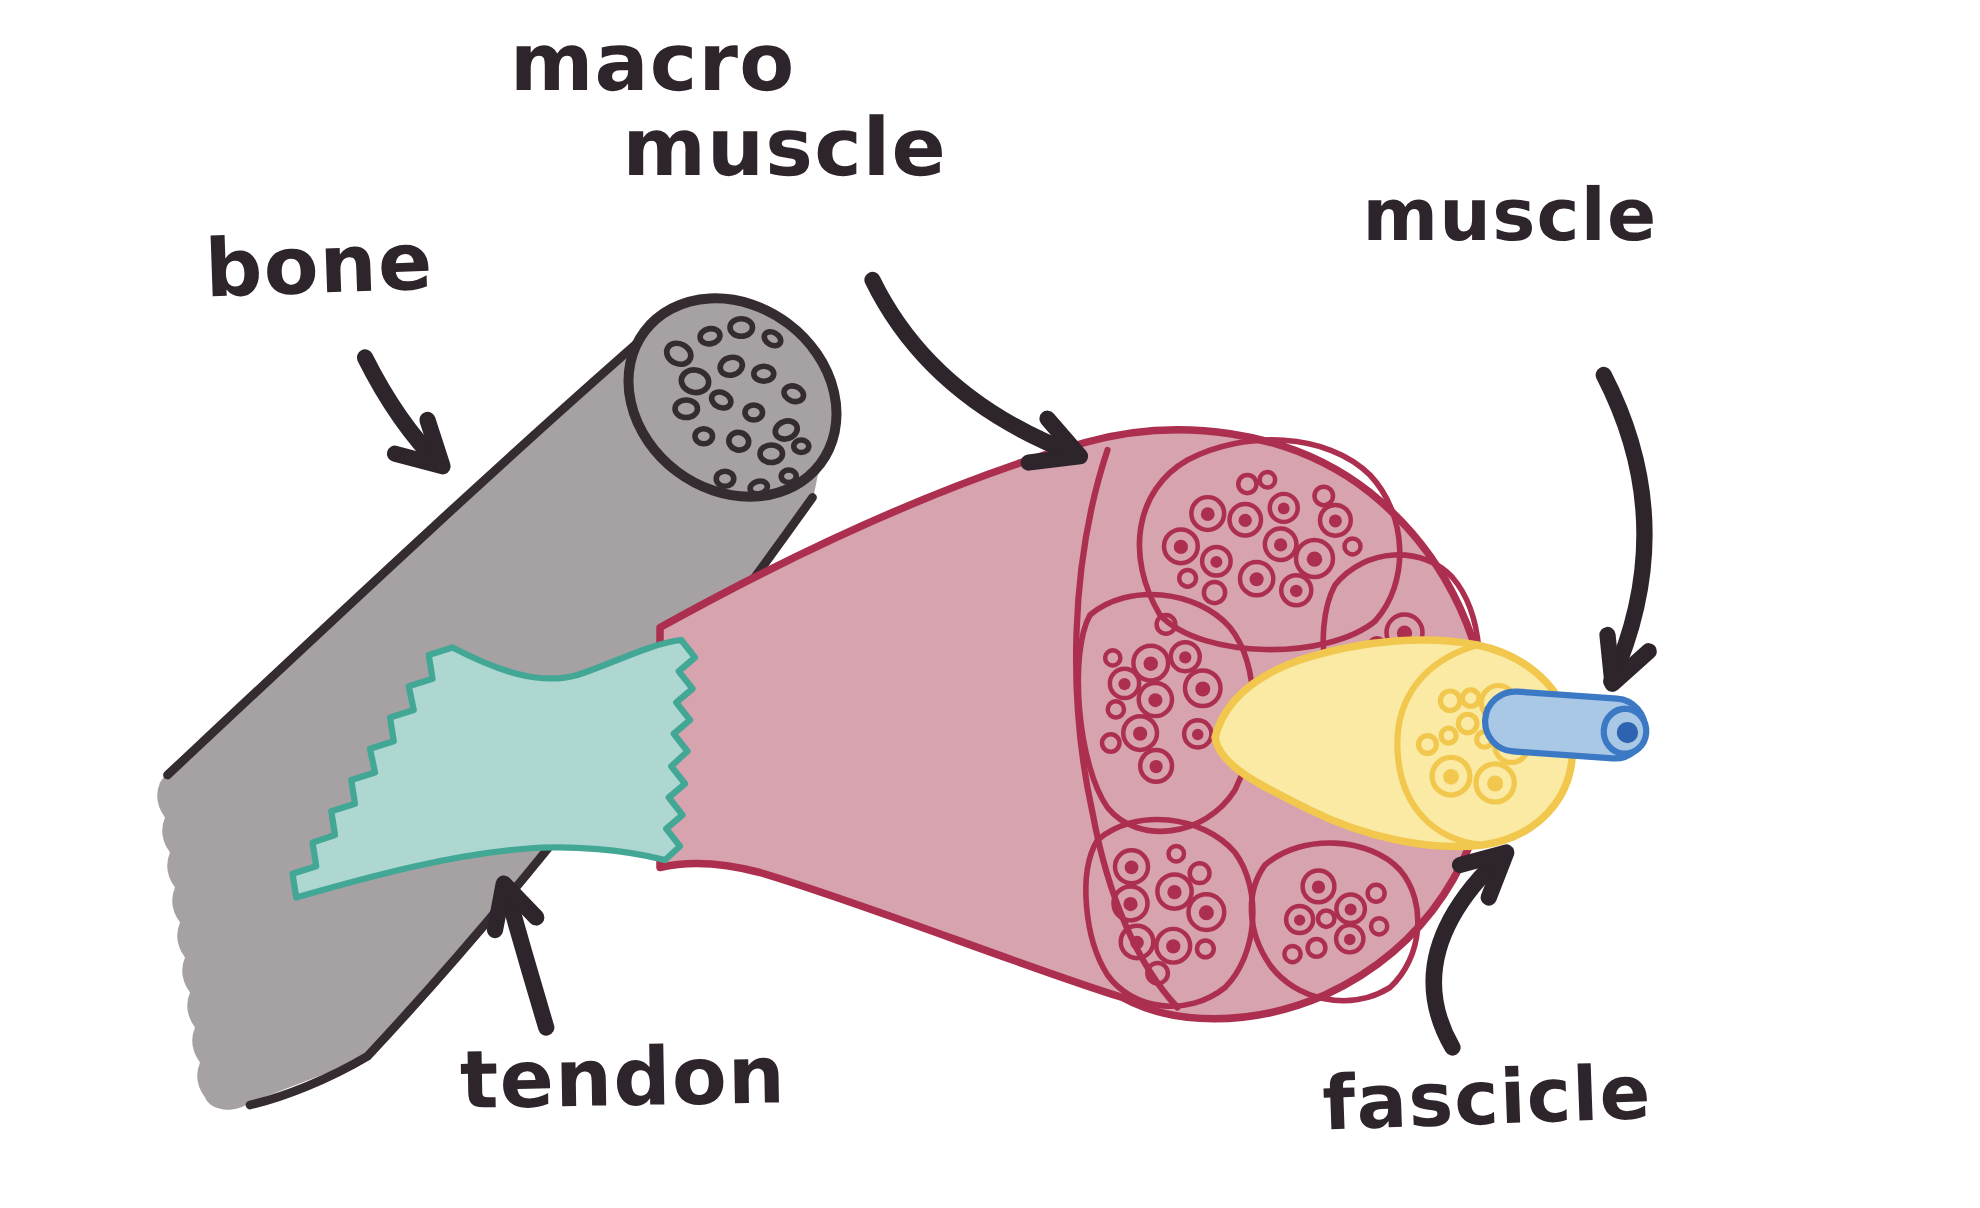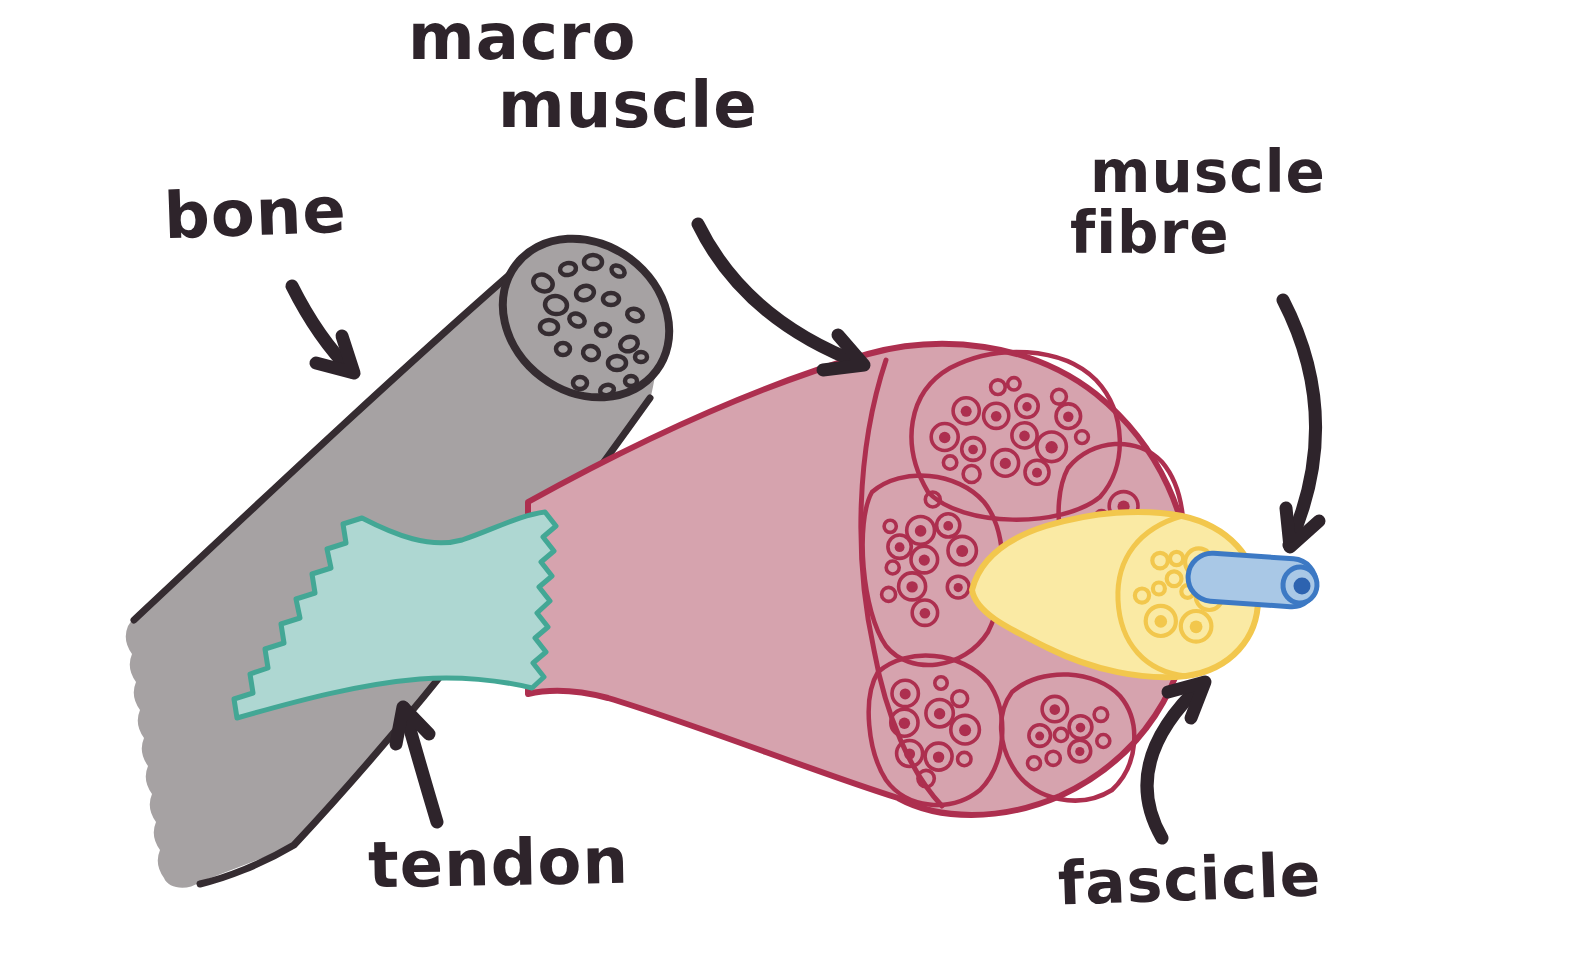--- a/index.html
+++ b/index.html
@@ -36,21 +36,21 @@
 
   .fibre-body{fill:var(--fibre-fill);stroke:var(--fibre-outline);stroke-width:5;}
   .fibre-cap{fill:var(--fibre-fill);stroke:var(--fibre-outline);stroke-width:5;}
   .fibre-core{fill:var(--fibre-core);}
 
   .arrow{fill:none;stroke:var(--ink);stroke-width:13;stroke-linecap:round;stroke-linejoin:round;}
 
   .label{position:absolute;font-family:"DejaVu Sans",sans-serif;font-weight:700;
          color:var(--ink);letter-spacing:1px;line-height:1.06;white-space:nowrap;}
   #lbl-bone{left:164px;top:180px;font-size:64px;transform:rotate(-2deg);}
-  #lbl-macro-muscle{left:408px;top:4px;font-size:64px;}
+  #lbl-macro-muscle{left:408px;top:18px;font-size:64px;}
   #lbl-macro-muscle .l2{margin-left:90px;}
   #lbl-muscle-fibre{left:1070px;top:142px;font-size:58px;}
   #lbl-muscle-fibre .l1{margin-left:20px;}
   #lbl-tendon{left:368px;top:830px;font-size:64px;transform:rotate(-1deg);}
   #lbl-fascicle{left:1058px;top:848px;font-size:60px;transform:rotate(-2deg);}
 </style>
 </head>
 <body>
 
 <div id="stage">
@@ -275,19 +275,18 @@
 
   <div class="label" id="lbl-bone">bone</div>
 
   <div class="label" id="lbl-macro-muscle">
     <div class="l1">macro</div>
     <div class="l2">muscle</div>
   </div>
 
   <div class="label" id="lbl-muscle-fibre">
     <div class="l1">muscle</div>
-    <div class="l2">fibre</div>
   </div>
 
   <div class="label" id="lbl-tendon">tendon</div>
 
   <div class="label" id="lbl-fascicle">fascicle</div>
 </div>
 
 </body></html>

